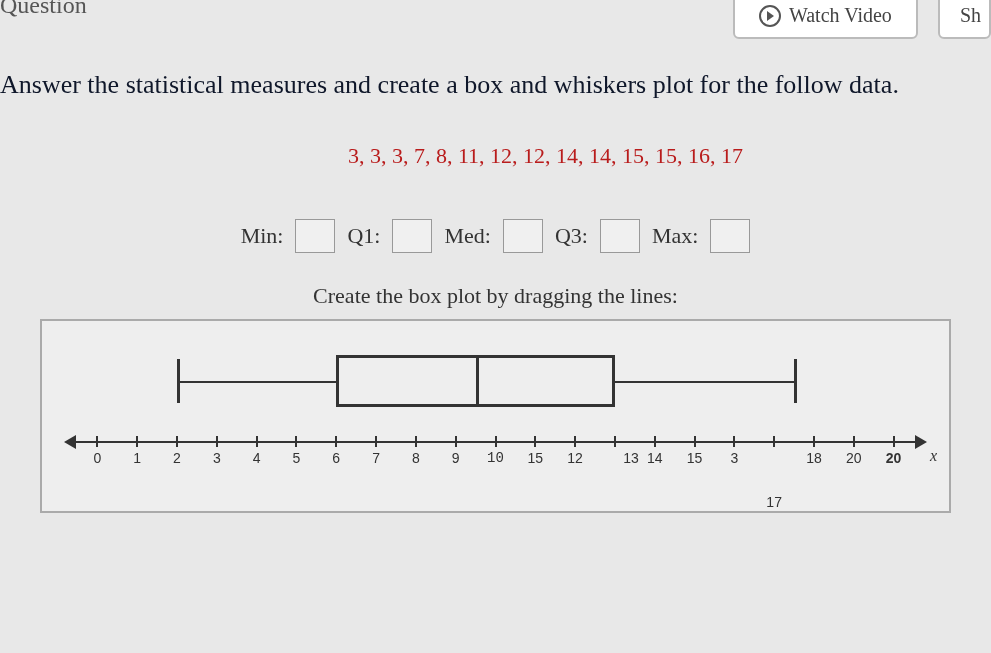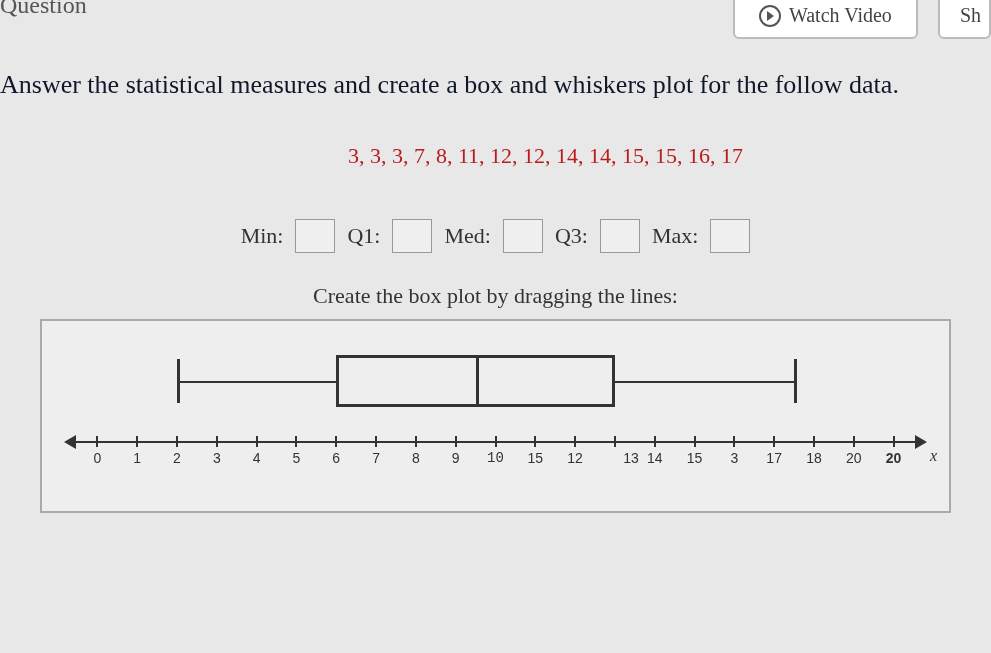--- a/index.html
+++ b/index.html
@@ -268,21 +268,21 @@
       <div class="tick-label" style="left: 59.4%;">12</div>
       <div class="tick" style="left: 64.1%;"></div>
       <div class="tick-label" style="left: 64.1%; margin-left: 16px;">13</div>
       <div class="tick" style="left: 68.8%;"></div>
       <div class="tick-label" style="left: 68.8%;">14</div>
       <div class="tick" style="left: 73.5%;"></div>
       <div class="tick-label" style="left: 73.5%;">15</div>
       <div class="tick" style="left: 78.2%;"></div>
       <div class="tick-label" style="left: 78.2%;">3</div>
       <div class="tick" style="left: 82.9%;"></div>
-      <div class="tick-label" style="left: 82.9%;">17</div>
+      <div class="tick-label" style="left: 82.9%; margin-top: 44px;">17</div>
       <div class="tick" style="left: 87.6%;"></div>
       <div class="tick-label" style="left: 87.6%;">18</div>
       <div class="tick" style="left: 92.3%;"></div>
       <div class="tick-label" style="left: 92.3%;">20</div>
       <div class="tick" style="left: 97%;"></div>
       <div class="tick-label" style="left: 97%; font-weight: bold;">20</div>
     </div>
 </div>
 
 </body></html>

